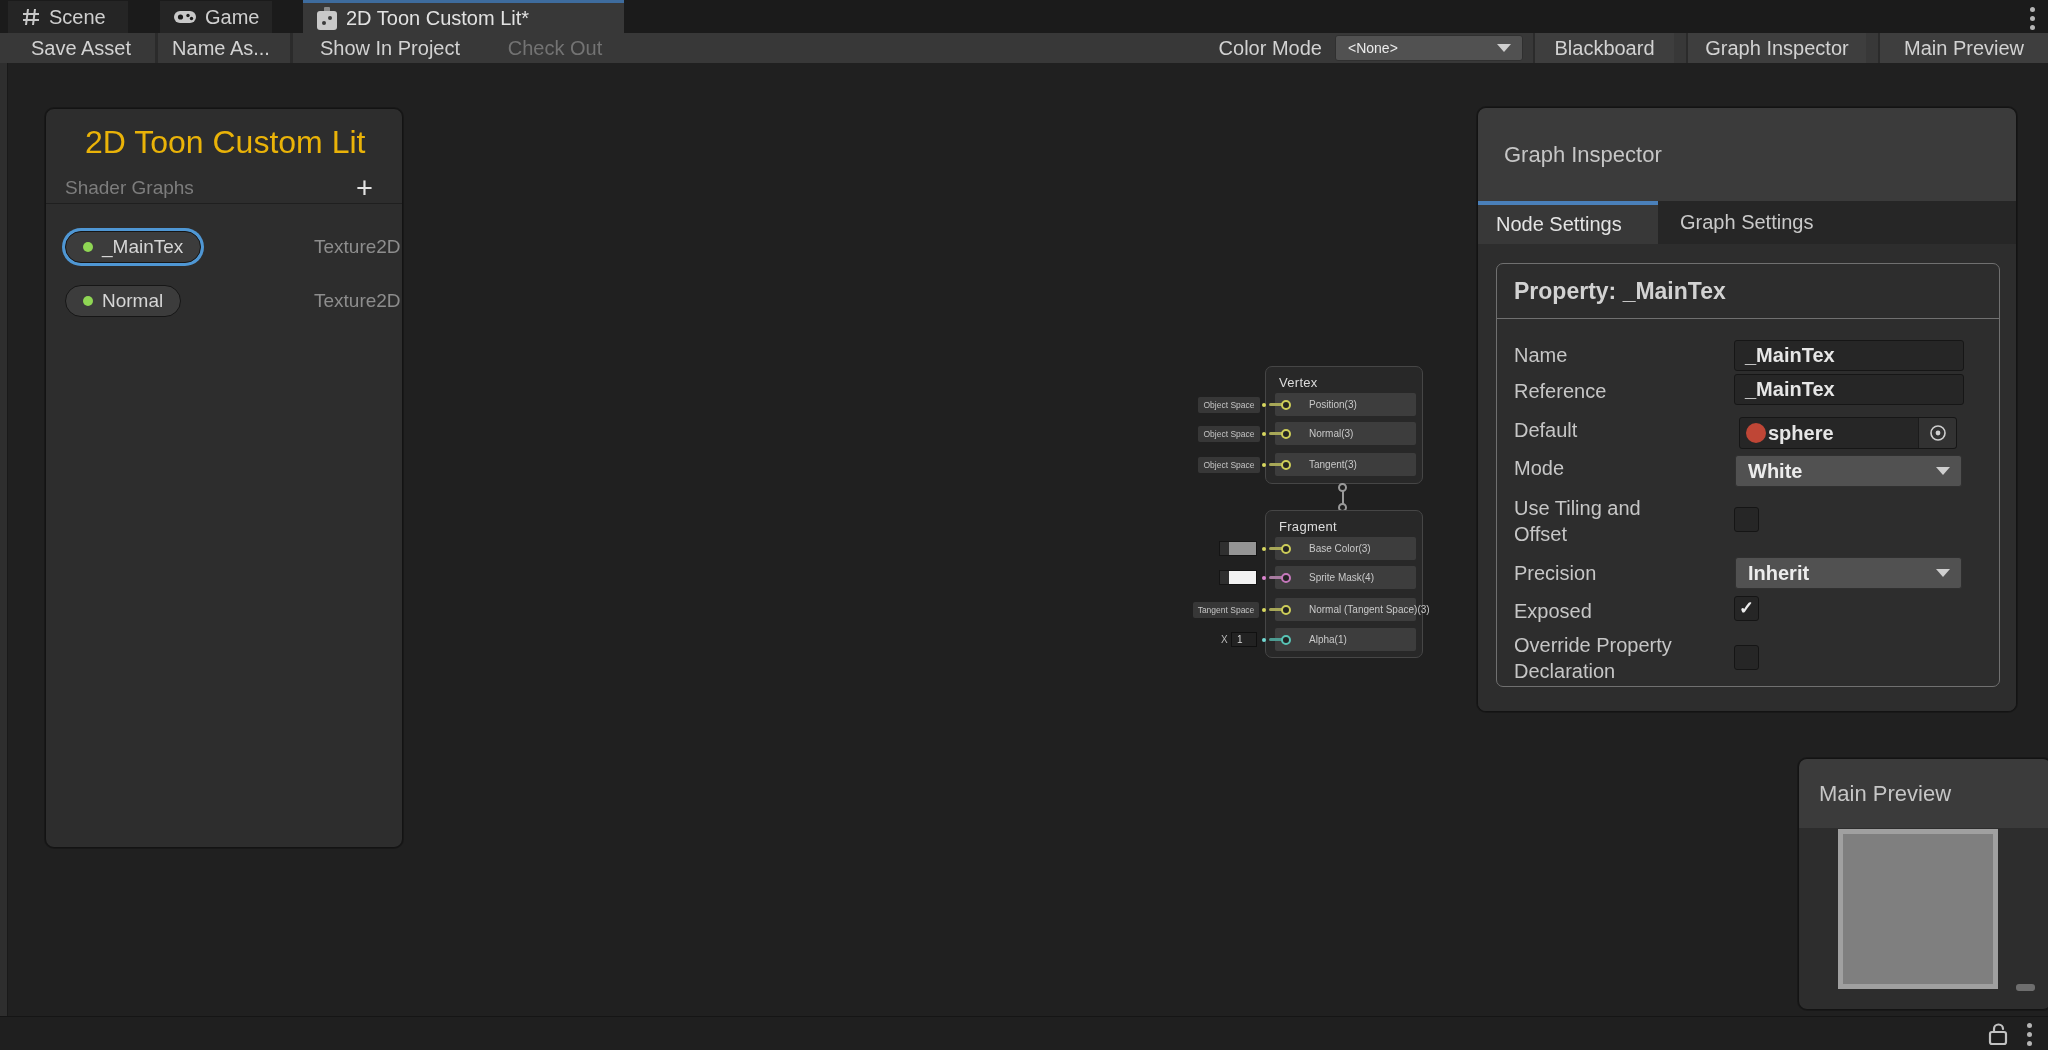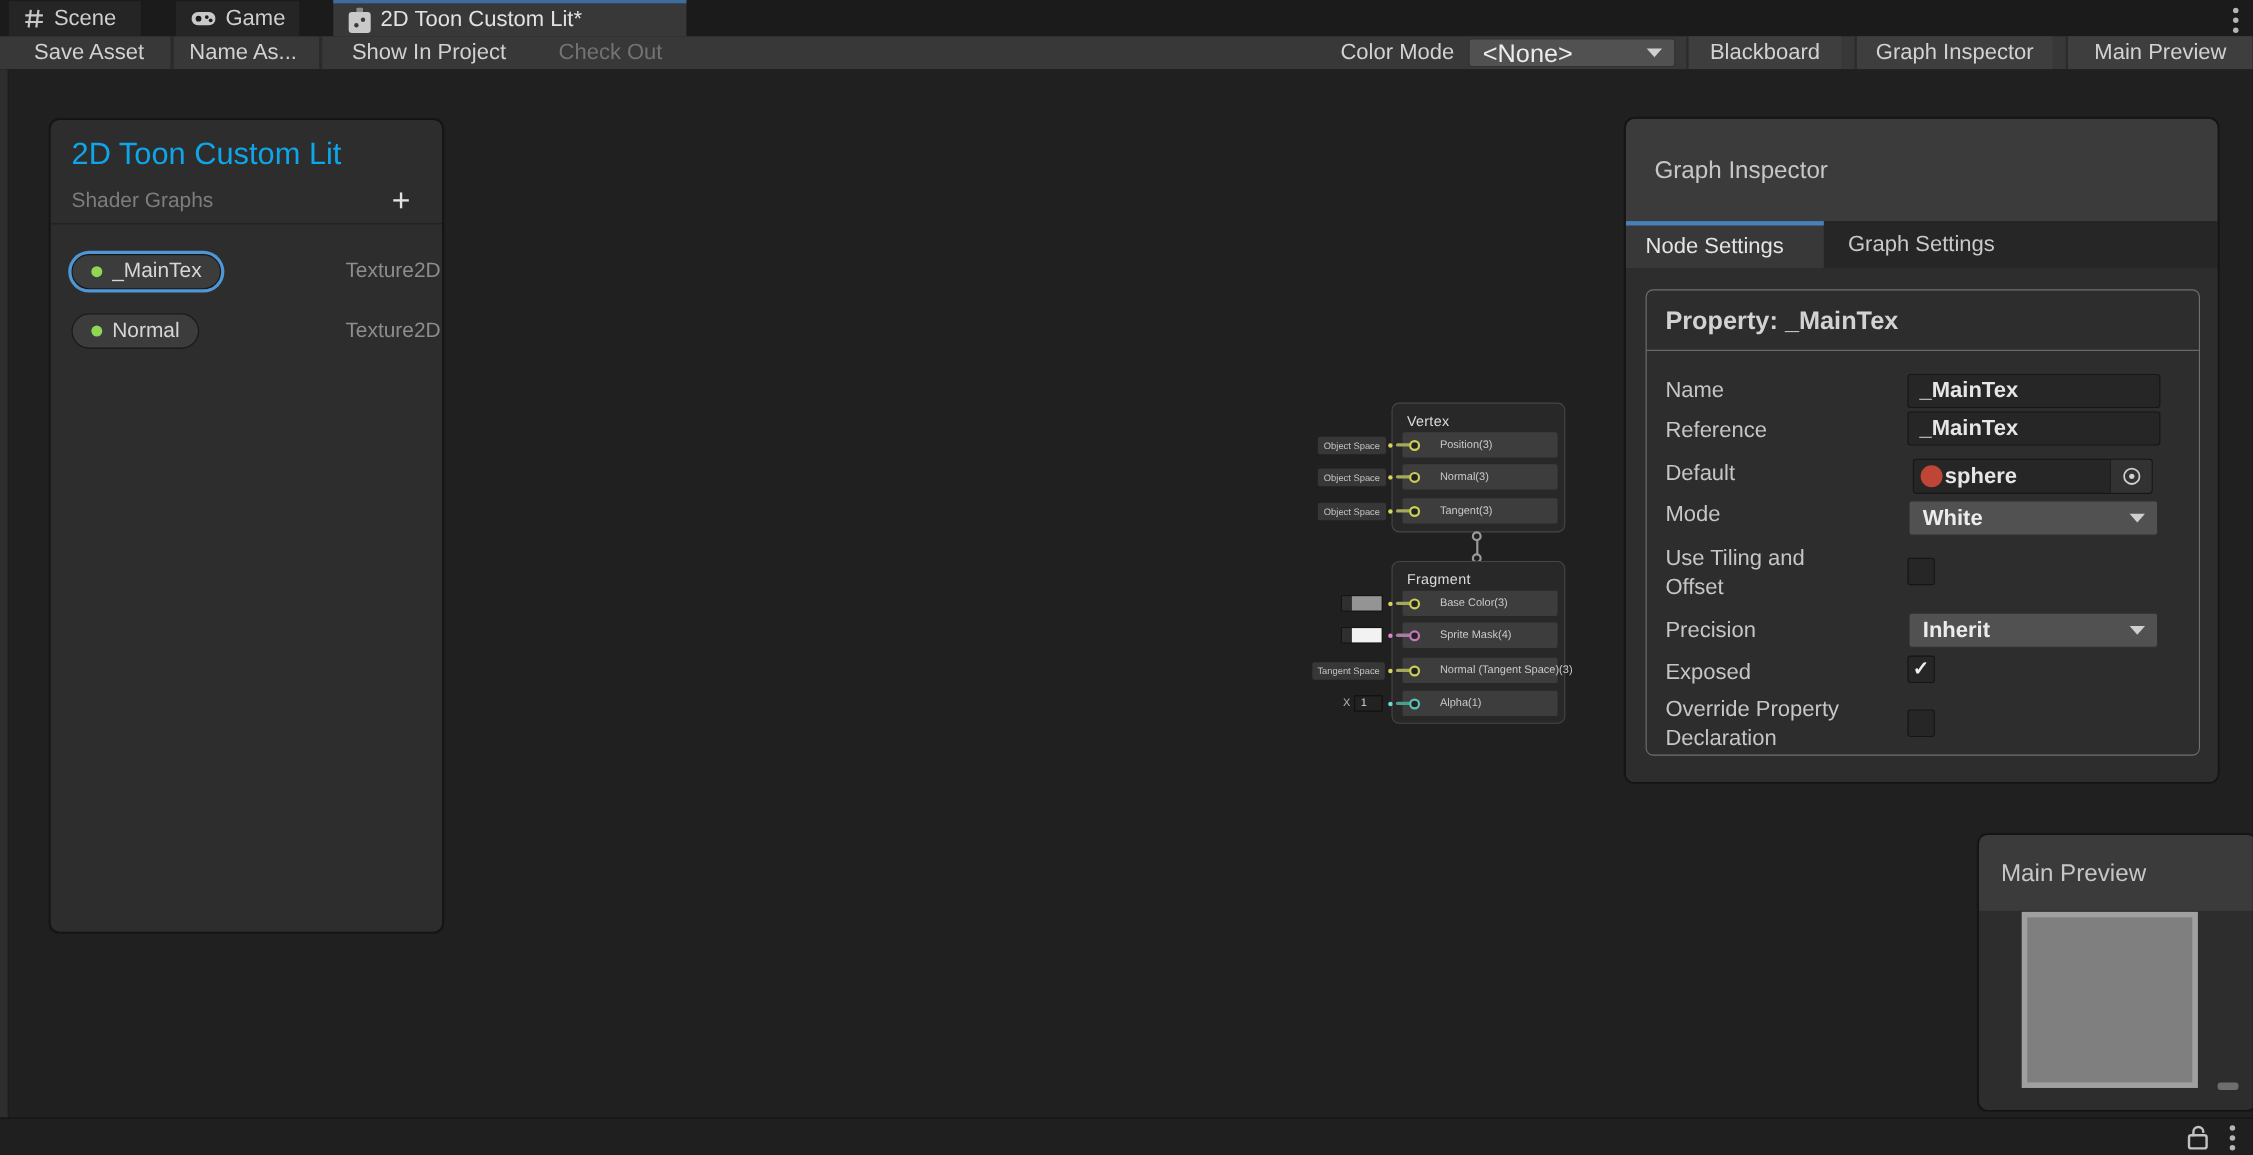--- a/index.html
+++ b/index.html
@@ -29,31 +29,31 @@
           font-size:20px; color:#d2d2d2; }
   .tbtn.disabled { color:#737373; }
   .tsep { position:absolute; top:0; width:3px; height:30px; background:#2b2b2b; }
   .rbtn { position:absolute; top:0; height:30px; line-height:30px; text-align:center;
           font-size:20px; color:#d2d2d2; background:#3e3e3e; border-left:2px solid #2b2b2b; }
   .cm-label { position:absolute; top:0; height:32px; line-height:30px; font-size:20px;
               color:#d2d2d2; text-align:right; }
   .dropdown { background:#515151; border-radius:3px; border:1px solid #303030;
               display:flex; align-items:center; color:#ececec; }
   .cm-dd { position:absolute; left:1335px; top:2px; width:188px; height:26px;
-           font-size:23px; padding-left:12px; }
+           font-size:14px; padding-left:12px; }
   .dd-arrow { width:0; height:0; border-left:7px solid transparent; border-right:7px solid transparent;
               border-top:8px solid #cfcfcf; margin-left:auto; margin-right:11px; }
   
   .graph { position:absolute; left:0; top:63px; width:2048px; height:953px; background:#202020; }
   .left-strip { position:absolute; left:0; top:0; width:8px; height:953px; background:#2e2e2e; border-right:1px solid #191919; }
   
   .panel { background:#2d2d2d; border:1px solid #131313; border-radius:9px; box-shadow:0 0 0 1px rgba(0,0,0,.25); }
   .blackboard { position:absolute; left:45px; top:45px; width:358px; height:740px; }
   .bb-header { padding:15px 19px 0 19px; height:95px; border-bottom:1px solid #1f1f1f; }
-  .bb-title { font-size:28px; color:#0ea5e9; }
+  .bb-title { font-size:32px; color:#eab308;margin-left:20px; }
   .bb-subrow { display:flex; align-items:center; justify-content:space-between; margin-top:16px; }
   .bb-subtitle { font-size:19px; color:#7d7d7d; }
   .bb-plus { font-size:29px; color:#e3e3e3; font-weight:400; line-height:20px; margin-right:10px; }
   .bb-row { position:absolute; left:0; width:358px; height:36px; display:flex; align-items:center; }
   .pill { display:inline-flex; align-items:center; gap:9px; height:32px; padding:0 17px;
           background:#3c3c3c; border:1px solid #161616; border-radius:17px;
           font-size:19px; color:#d6d6d6; margin-left:19px; }
   .pill.selected { box-shadow:0 0 0 3px #4f97d4; }
   .prop-dot { width:10px; height:10px; border-radius:50%; background:#8fd654; }
   .prop-type { position:absolute; left:268px; font-size:19px; color:#8d8d8d; }

